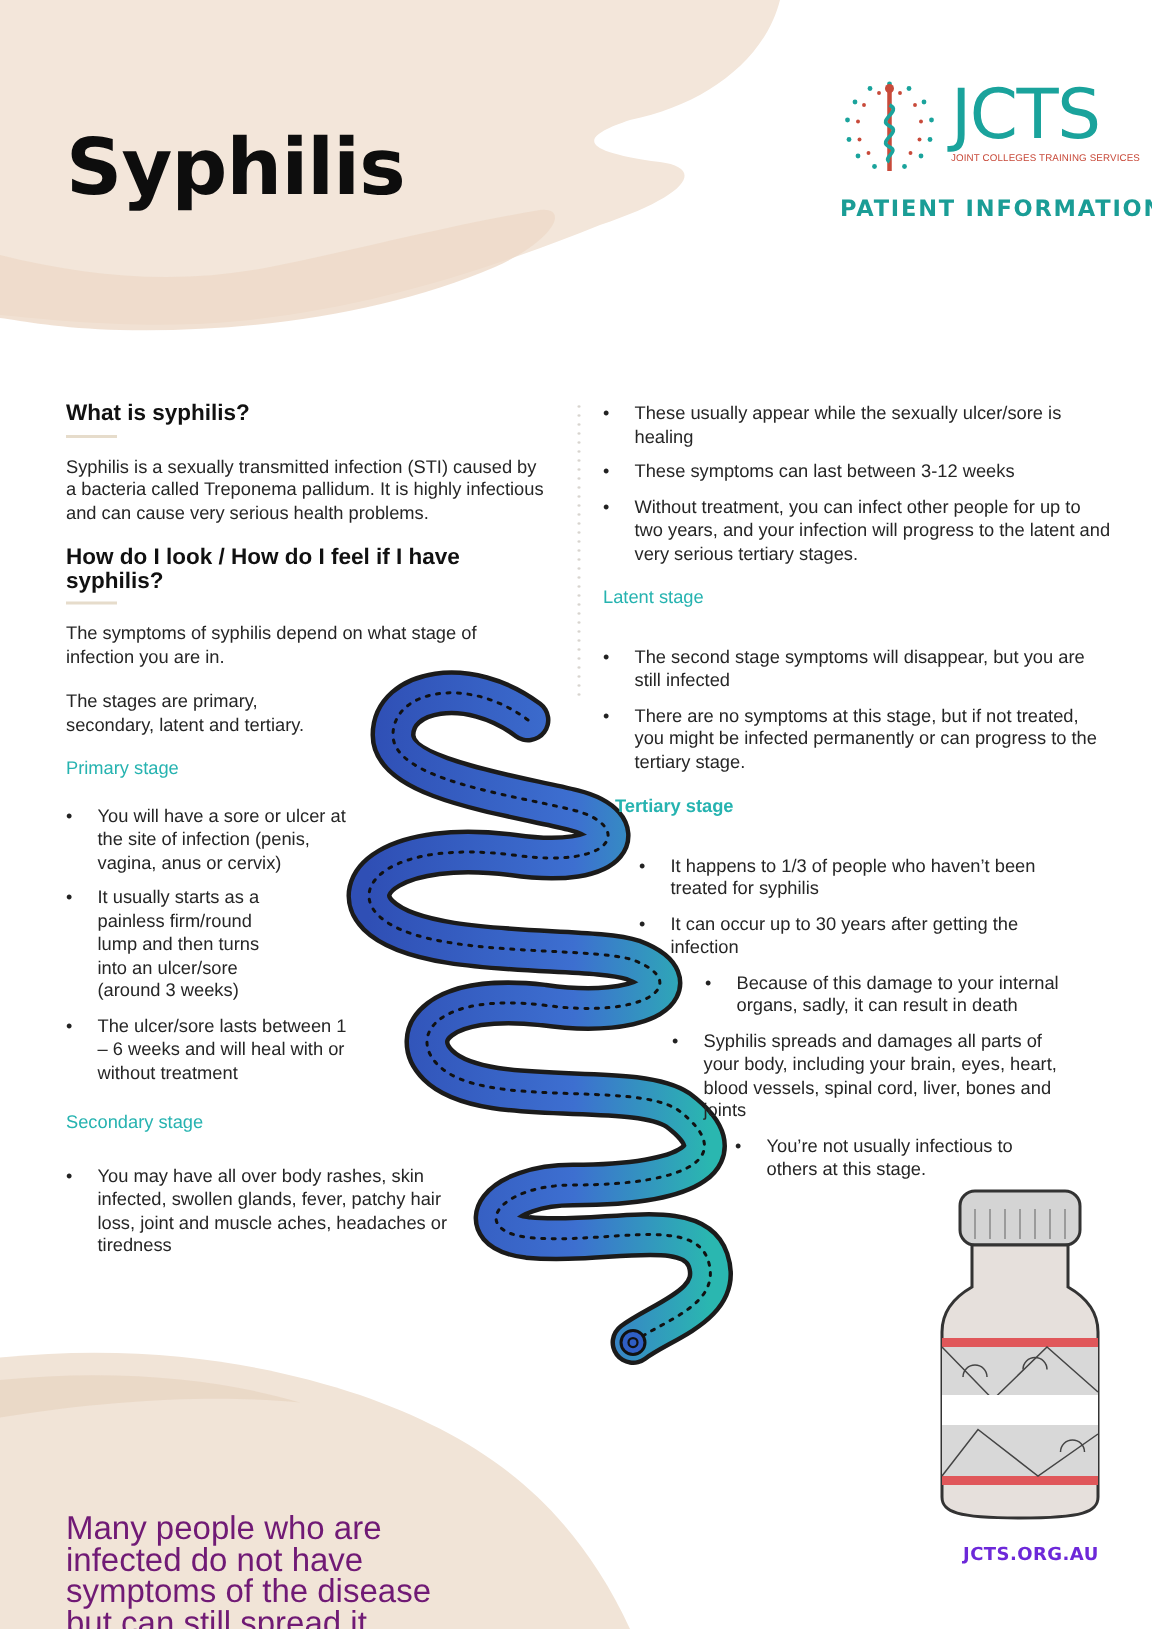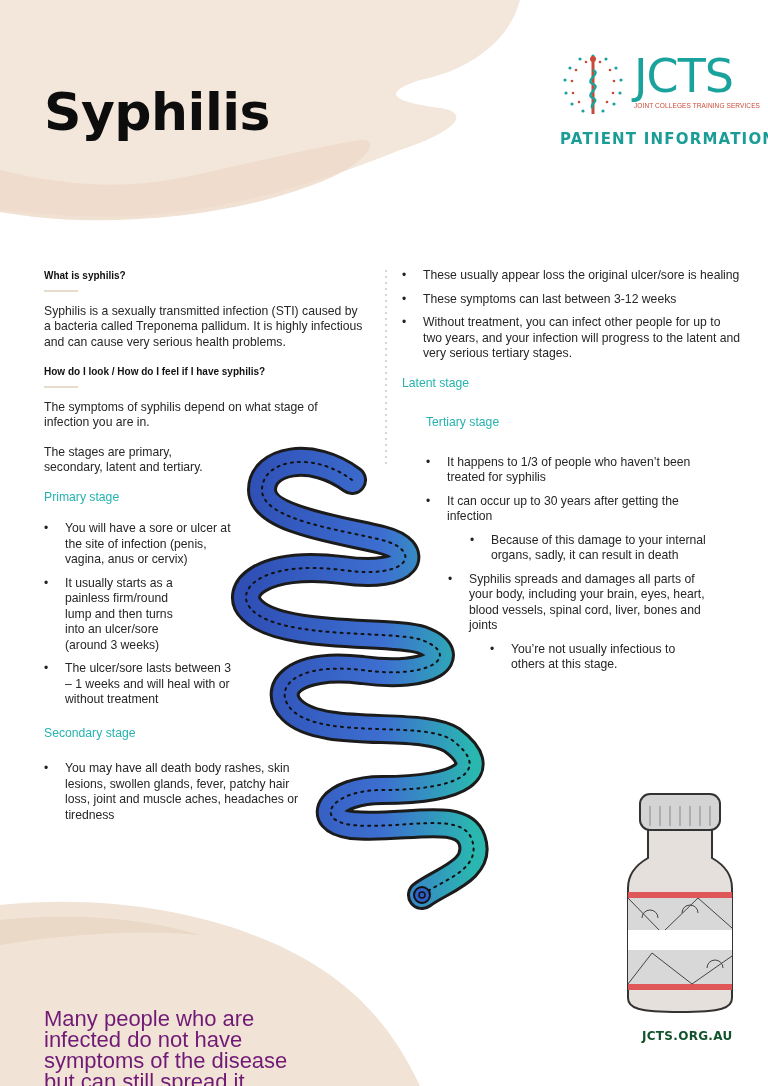--- a/index.html
+++ b/index.html
@@ -6,31 +6,31 @@
   body { width:768px; height:1086px; position:relative; overflow:hidden; background:#ffffff; font-family:"Liberation Sans", sans-serif; color:#1e1e1e; }
   .bg-top, .bg-bottom { position:absolute; left:0; top:0; width:768px; height:1086px; pointer-events:none; }
   .title { position:absolute; left:44px; top:82px; font-size:52px; font-weight:bold; color:#0d0d0d; letter-spacing:-0.5px; margin:0; font-family:"DejaVu Sans", sans-serif; }
   .logo { position:absolute; left:558px; top:52px; width:180px; height:70px; }
   .logo-text { position:absolute; left:634px; top:50px; font-size:46px; font-weight:normal; color:#1aa39c; letter-spacing:-1px; font-family:"DejaVu Sans", sans-serif; line-height:52px; }
   .logo-sub { position:absolute; left:634px; top:102px; font-size:6.5px; color:#c84a3a; letter-spacing:0.1px; white-space:nowrap; }
   .patient-info { position:absolute; left:560px; top:130px; font-size:15px; font-weight:bold; color:#1a9d96; letter-spacing:1.2px; white-space:nowrap; font-family:"DejaVu Sans", sans-serif; }
   .col { position:absolute; font-size:12.2px; line-height:15.5px; color:#262626; }
   .col-left { left:44px; top:268px; width:320px; }
   .col-right { left:402px; top:268px; width:340px; }
-  h2.q { font-size:10px; font-weight:bold; margin:0 0 6px 0; color:#111; }
+  h2.q { font-size:15px; font-weight:bold; margin:0 0 6px 0; color:#111; }
   .rule { width:34px; height:2px; background:#e6dccb; margin:0 0 12px 0; }
   p { margin:0 0 14px 0; }
   h3.stage { color:#26b3b0; font-weight:normal; font-size:12.2px; margin:0 0 20px 0; }
   ul { list-style:none; margin:0; padding:0; }
   li { position:relative; padding-left:21px; margin-bottom:8px; }
   li::before { content:"•"; position:absolute; left:0; top:0; font-size:12px; color:#222; }
   .spiral { position:absolute; left:222px; top:440px; width:300px; height:470px; }
   .bottle { position:absolute; left:622px; top:788px; width:116px; height:228px; }
   .footer-msg { position:absolute; left:44px; top:1008px; width:270px; font-size:22px; line-height:21px; color:#701a75; }
-  .url { position:absolute; left:642px; top:1029px; font-size:12px; font-weight:bold; color:#14532d; letter-spacing:0.3px; font-family:"DejaVu Sans", sans-serif; }
+  .url { position:absolute; left:642px; top:1029px; font-size:12px; font-weight:bold; color:#6d28d9; letter-spacing:0.3px; font-family:"DejaVu Sans", sans-serif; }
   .dots-divider { position:absolute; left:385px; top:268px; width:2px; height:200px; background-image:radial-gradient(circle, #d8d4cf 0.8px, transparent 1px); background-size:2px 6px; }
 </style>
 </head>
 <body>
 
 <svg class="bg-top" viewBox="0 0 768 1086">
   <path d="M0,0 L520,0 C510,40 470,70 420,80 C390,90 380,100 440,108 C470,112 460,130 400,150 C330,178 250,205 160,214 C100,220 40,214 0,210 Z" fill="#f3e6da"></path>
   <path d="M0,170 C60,185 120,190 180,178 C240,166 300,150 360,140 C380,138 370,160 330,178 C260,208 170,222 80,220 C40,219 15,214 0,212 Z" fill="#eedac8" opacity="0.8"></path>
   <path d="M0,905 C100,895 180,910 240,930 C320,958 380,1000 420,1086 L0,1086 Z" fill="#f1e4d7"></path>
   <path d="M0,920 C80,912 150,920 200,935 C150,930 80,932 0,945 Z" fill="#e9d6c3" opacity="0.8"></path>
@@ -96,36 +96,40 @@
   <div class="rule"></div>
   <p>Syphilis is a sexually transmitted infection (STI) caused by a bacteria called Treponema pallidum. It is highly infectious and can cause very serious health problems.</p>
   <h2 class="q">How do I look / How do I feel if I have syphilis?</h2>
   <div class="rule"></div>
   <p>The symptoms of syphilis depend on what stage of infection you are in.</p>
   <p style="width:180px;">The stages are primary, secondary, latent and tertiary.</p>
   <h3 class="stage" style="margin-bottom:16px;">Primary stage</h3>
   <ul style="width:196px;">
     <li>You will have a sore or ulcer at the site of infection (penis, vagina, anus or cervix)</li>
     <li style="width:124px;">It usually starts as a painless firm/round lump and then turns into an ulcer/sore (around 3 weeks)</li>
-    <li>The ulcer/sore lasts between 3 – 1 weeks and will heal with or without treatment</li>
+    <li>The ulcer/sore lasts between 1 – 6 weeks and will heal with or without treatment</li>
   </ul>
   <h3 class="stage" style="margin-top:18px;">Secondary stage</h3>
   <ul style="width:272px;">
-    <li>You may have all death body rashes, skin lesions, swollen glands, fever, patchy hair loss, joint and muscle aches, headaches or tiredness</li>
+    <li>You may have all over body rashes, skin infected, swollen glands, fever, patchy hair loss, joint and muscle aches, headaches or tiredness</li>
   </ul>
 </div>
 
 <div class="col col-right">
   <ul>
-    <li>These usually appear loss the original ulcer/sore is healing</li>
+    <li>These usually appear while the sexually ulcer/sore is healing</li>
     <li>These symptoms can last between 3-12 weeks</li>
     <li>Without treatment, you can infect other people for up to two years, and your infection will progress to the latent and very serious tertiary stages.</li>
   </ul>
   <h3 class="stage" style="margin-top:14px;margin-bottom:24px;">Latent stage</h3>
-  <h3 class="stage" style="margin-left:24px;margin-top:14px;margin-bottom:24px;">Tertiary stage</h3>
+  <ul>
+    <li>The second stage symptoms will disappear, but you are still infected</li>
+    <li>There are no symptoms at this stage, but if not treated, you might be infected permanently or can progress to the tertiary stage.</li>
+  </ul>
+  <h3 class="stage" style="margin-left:8px;margin-top:14px;margin-bottom:24px;font-weight:bold;">Tertiary stage</h3>
   <ul style="margin-left:24px;">
     <li style="width:270px;">It happens to 1/3 of people who haven’t been treated for syphilis</li>
     <li style="width:270px;">It can occur up to 30 years after getting the infection</li>
     <li style="margin-left:44px;width:240px;">Because of this damage to your internal organs, sadly, it can result in death</li>
     <li style="margin-left:22px;width:240px;">Syphilis spreads and damages all parts of your body, including your brain, eyes, heart, blood vessels, spinal cord, liver, bones and joints</li>
     <li style="margin-left:64px;width:190px;">You’re not usually infectious to others at this stage.</li>
   </ul>
 </div>
 
 <svg class="bottle" viewBox="0 0 116 228">

